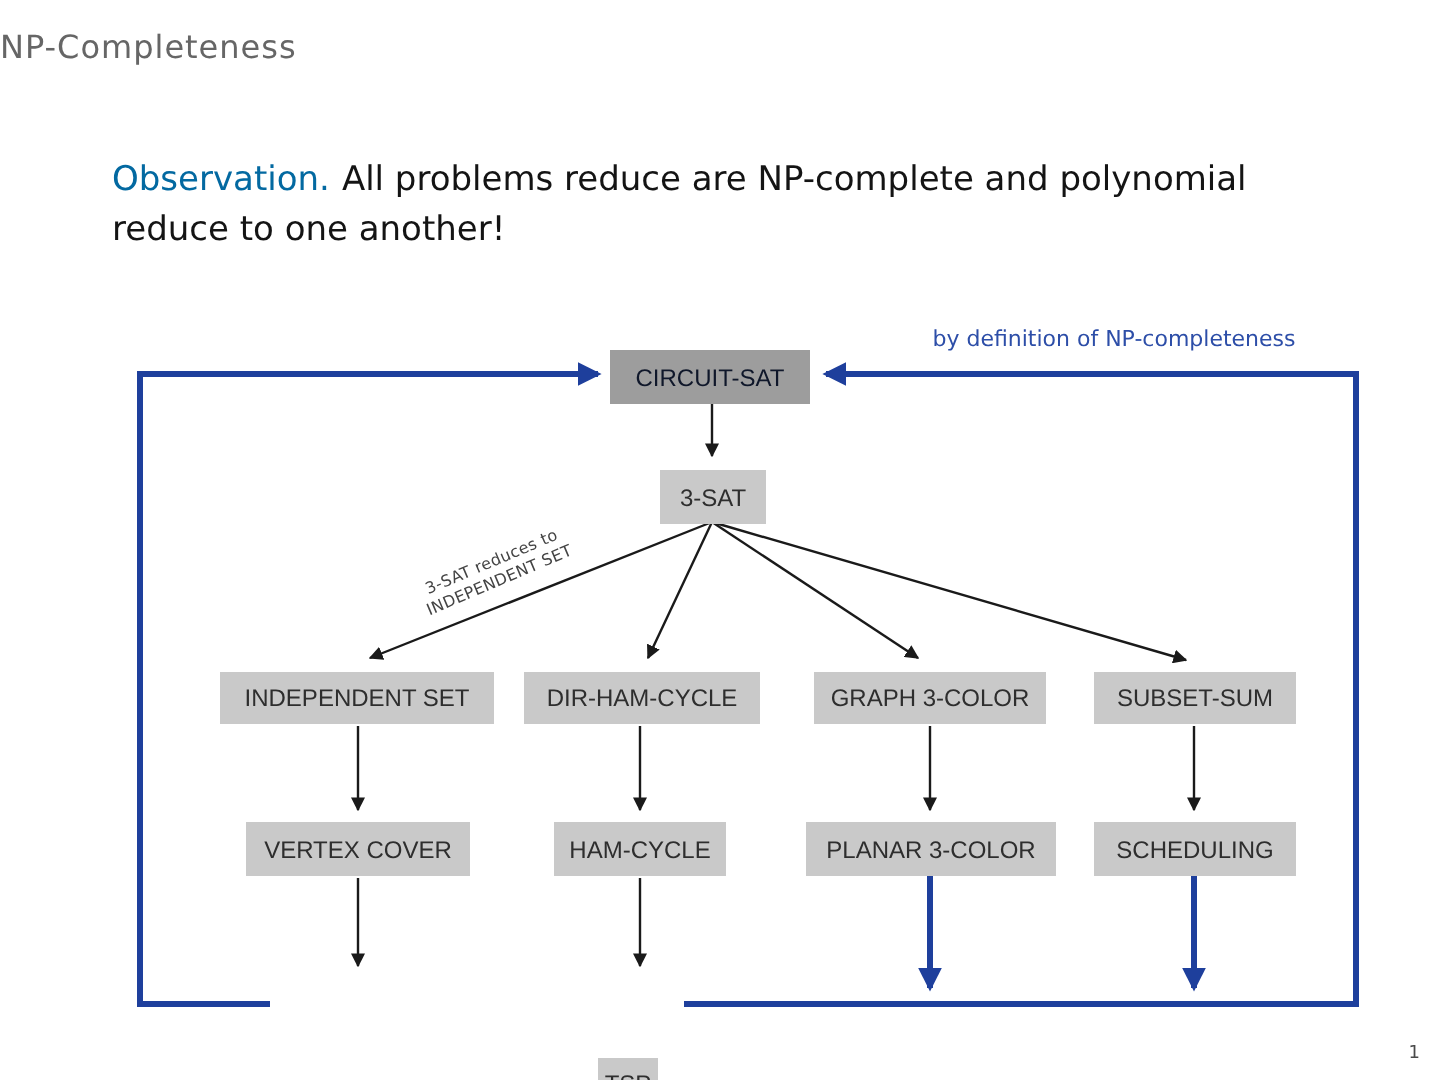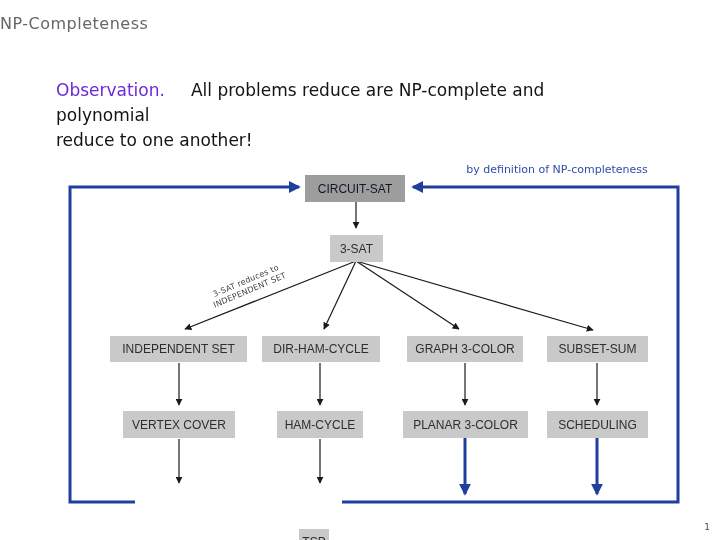--- a/index.html
+++ b/index.html
@@ -23,21 +23,21 @@
   }
 
   .observation {
     position: absolute;
     left: 56px; top: 78px;
     width: 570px;
     font-size: 17px;
     line-height: 25px;
     color: #141414;
   }
-  .obs-label { color: #6d28d9; margin-right: 26px; }
+  .obs-label { color: #0369a1; margin-right: 6px; }
 
   .diagram { position: absolute; left: 0; top: 0; width: 720px; height: 540px; }
 
   .arrows-layer { position: absolute; left: 0; top: 0; }
 
   .node {
     position: absolute;
     display: flex;
     align-items: center;
     justify-content: center;

